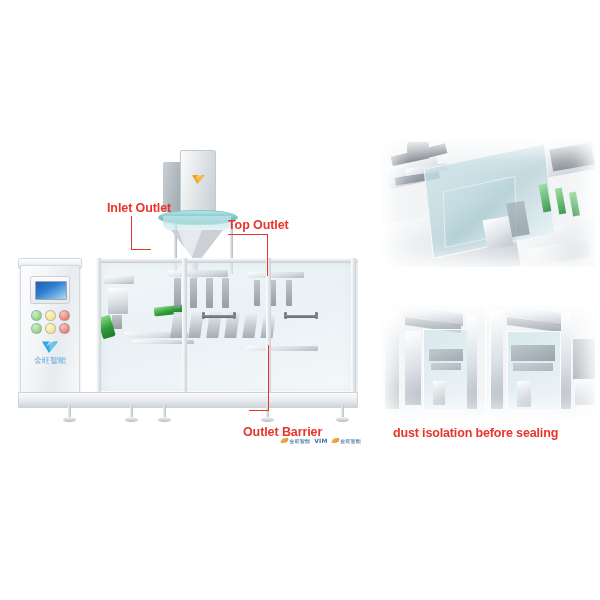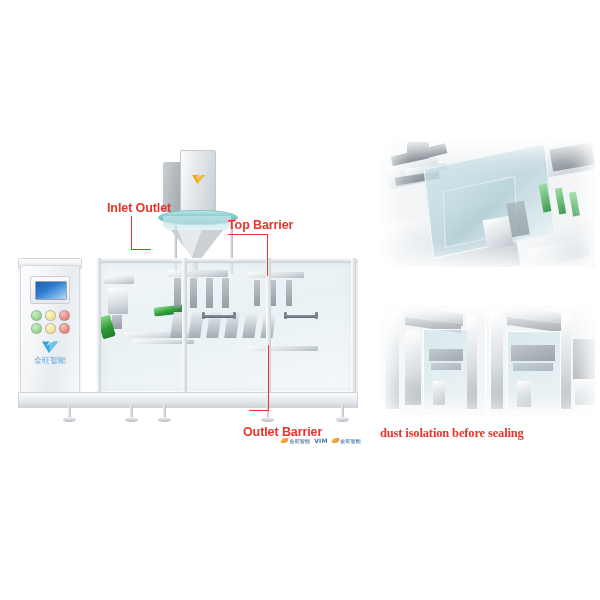--- a/index.html
+++ b/index.html
@@ -533,21 +533,21 @@
     <div class="foot-rod" style="left:258px; top:265px;"></div>
     <div class="foot-pad" style="left:253px; top:277px;"></div>
     <div class="foot-rod" style="left:333px; top:265px;"></div>
     <div class="foot-pad" style="left:328px; top:277px;"></div>
   </div>
 
   <div class="ann-label" style="left:107px; top:202px;">Inlet Outlet</div>
   <div class="leader leader-v" style="left:131px; top:216px; height:34px;"></div>
   <div class="leader leader-h" style="left:131px; top:249px; width:20px;"></div>
 
-  <div class="ann-label" style="left:228px; top:219px;">Top Barrier</div>
+  <div class="ann-label" style="left:228px; top:219px;">Top Outlet</div>
   <div class="leader leader-h" style="left:228px; top:234px; width:40px;"></div>
   <div class="leader leader-v" style="left:267px; top:234px; height:42px;"></div>
 
   <div class="leader leader-v" style="left:268px; top:345px; height:66px;"></div>
   <div class="leader leader-h" style="left:249px; top:410px; width:20px;"></div>
   <div class="ann-label" style="left:231px; top:426px;padding-left:12px;">Outlet Barrier</div>
 
   <div class="inset" id="inset-top">
 
     <div class="it-plate" style="left:-10px; top:74px;  width:150px; height:64px; transform:rotate(-10deg);"></div>
@@ -598,15 +598,15 @@
       <div class="ib-dark" style="left:20px; top:40px; width:44px; height:16px; opacity:0.6;"></div>
       <div class="ib-dark" style="left:22px; top:58px; width:40px; height:8px;  opacity:0.45;"></div>
       <div class="ib-bar" style="left:26px; top:76px; width:14px; height:26px;"></div>
       <div class="ib-bar" style="left:70px; top:8px;  width:10px; height:96px;"></div>
       <div class="ib-dark" style="left:82px; top:34px; width:22px; height:40px; opacity:0.55;"></div>
       <div class="ib-bar" style="left:84px; top:74px; width:20px; height:26px;"></div>
     </div>
 
     <div class="inset-fade"></div>
   </div>
-  <div class="ann-caption" style="left:380px; top:427px;font-family:Liberation Serif, serif;">dust isolation before sealing</div>
+  <div class="ann-caption" style="left:393px; top:427px;">dust isolation before sealing</div>
 
 </div>
 
 </body></html>

